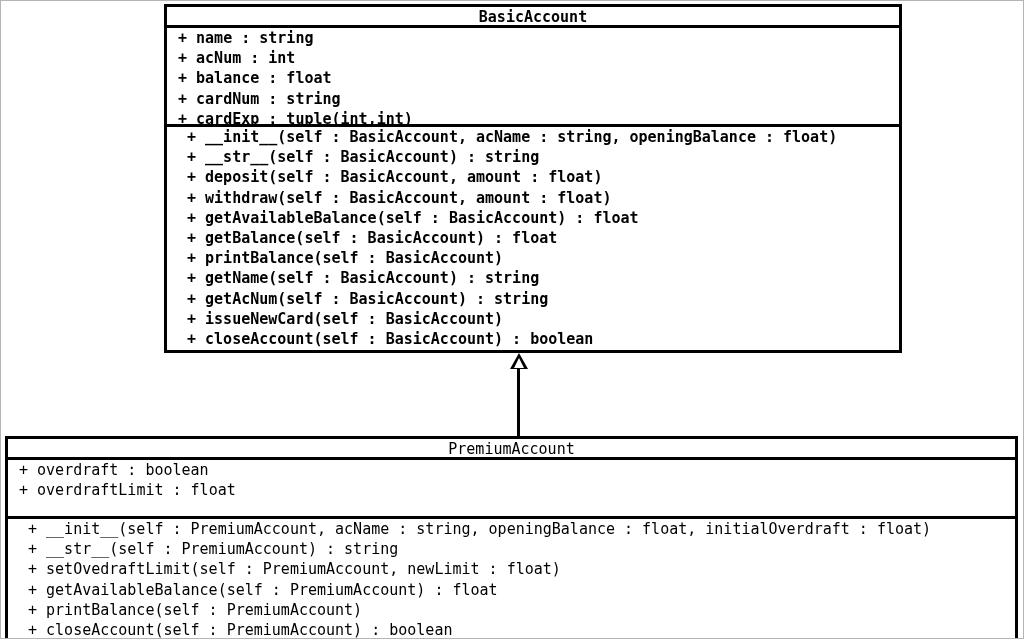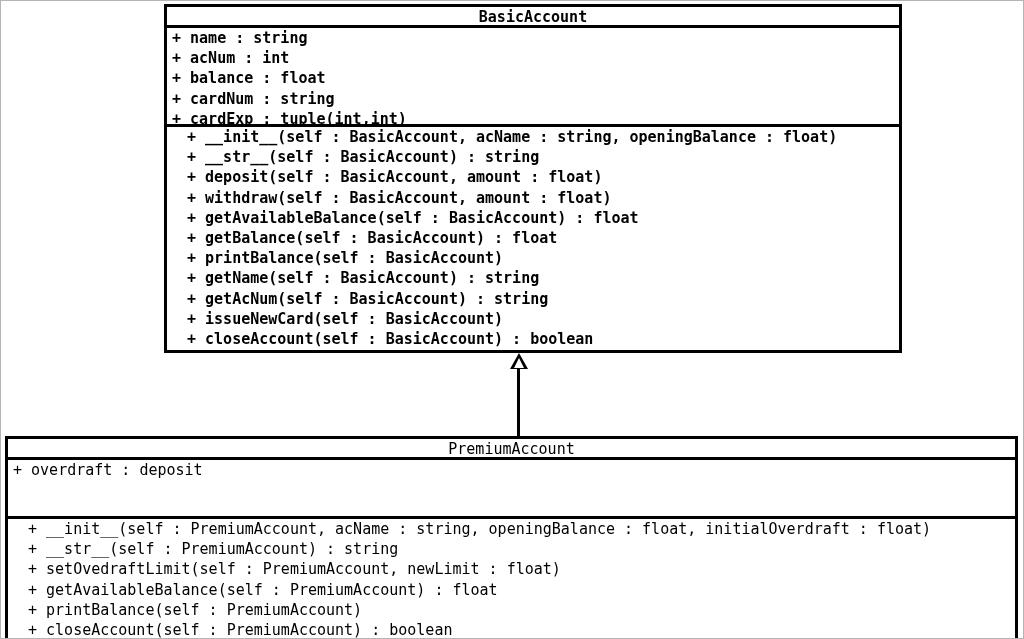--- a/index.html
+++ b/index.html
@@ -47,21 +47,21 @@
   }
   .uml-compartment.divided {
     border-top: 3px solid #000000;
   }
   .uml-row {
     height: 20.2px;
     line-height: 20.2px;
     font-size: 15px;
     color: #000000;
     white-space: pre;
-    padding-left: 5px;
+    padding-left: 11px;
     overflow: visible;
   }
   .uml-row.tight {
     padding-left: 20px;
   }
   .uml-spacer {
     height: 20.2px;
   }
 
   
@@ -131,21 +131,22 @@
     <span class="outer"></span>
     <span class="inner"></span>
   </div>
   <div class="gen-line" style="left:516px; top:367px; width:3px; height:69px;"></div>
 
   <div class="uml-class" style="left:4px; top:435px; width:1013px; height:210px;">
 
     <div class="uml-header">PremiumAccount</div>
 
     <div class="uml-compartment" style="height:56px;">
-      <div class="uml-row">+ overdraft : deposit</div>
+      <div class="uml-row">+ overdraft : boolean</div>
+      <div class="uml-row">+ overdraftLimit : float</div>
       <div class="uml-spacer"></div>
     </div>
 
     <div class="uml-compartment divided">
       <div class="uml-row tight">+ __init__(self : PremiumAccount, acName : string, openingBalance : float, initialOverdraft : float)</div>
       <div class="uml-row tight">+ __str__(self : PremiumAccount) : string</div>
       <div class="uml-row tight">+ setOvedraftLimit(self : PremiumAccount, newLimit : float)</div>
       <div class="uml-row tight">+ getAvailableBalance(self : PremiumAccount) : float</div>
       <div class="uml-row tight">+ printBalance(self : PremiumAccount)</div>
       <div class="uml-row tight">+ closeAccount(self : PremiumAccount) : boolean</div>

